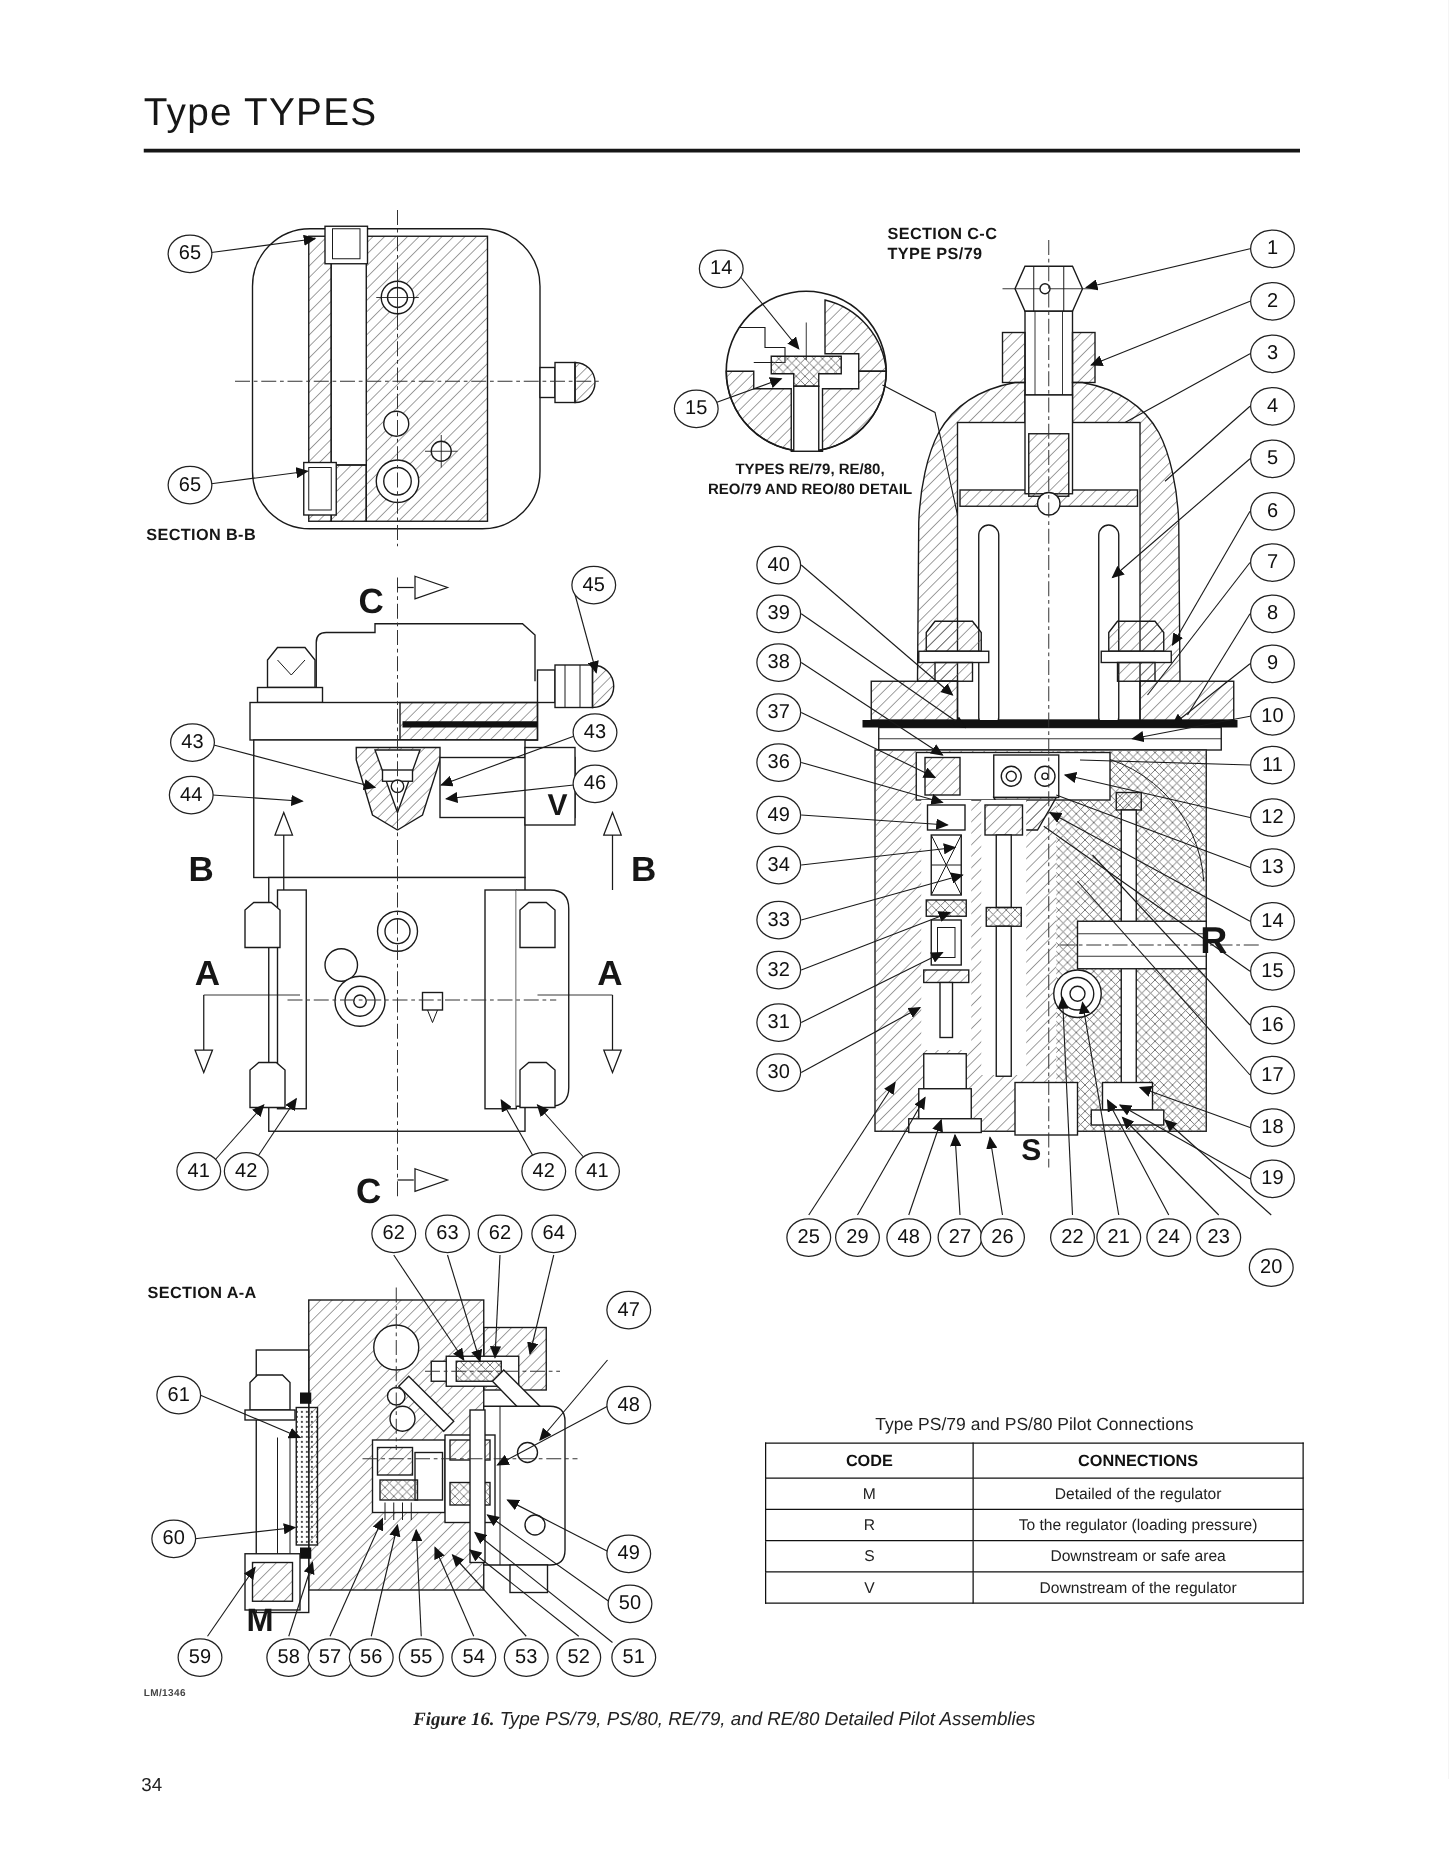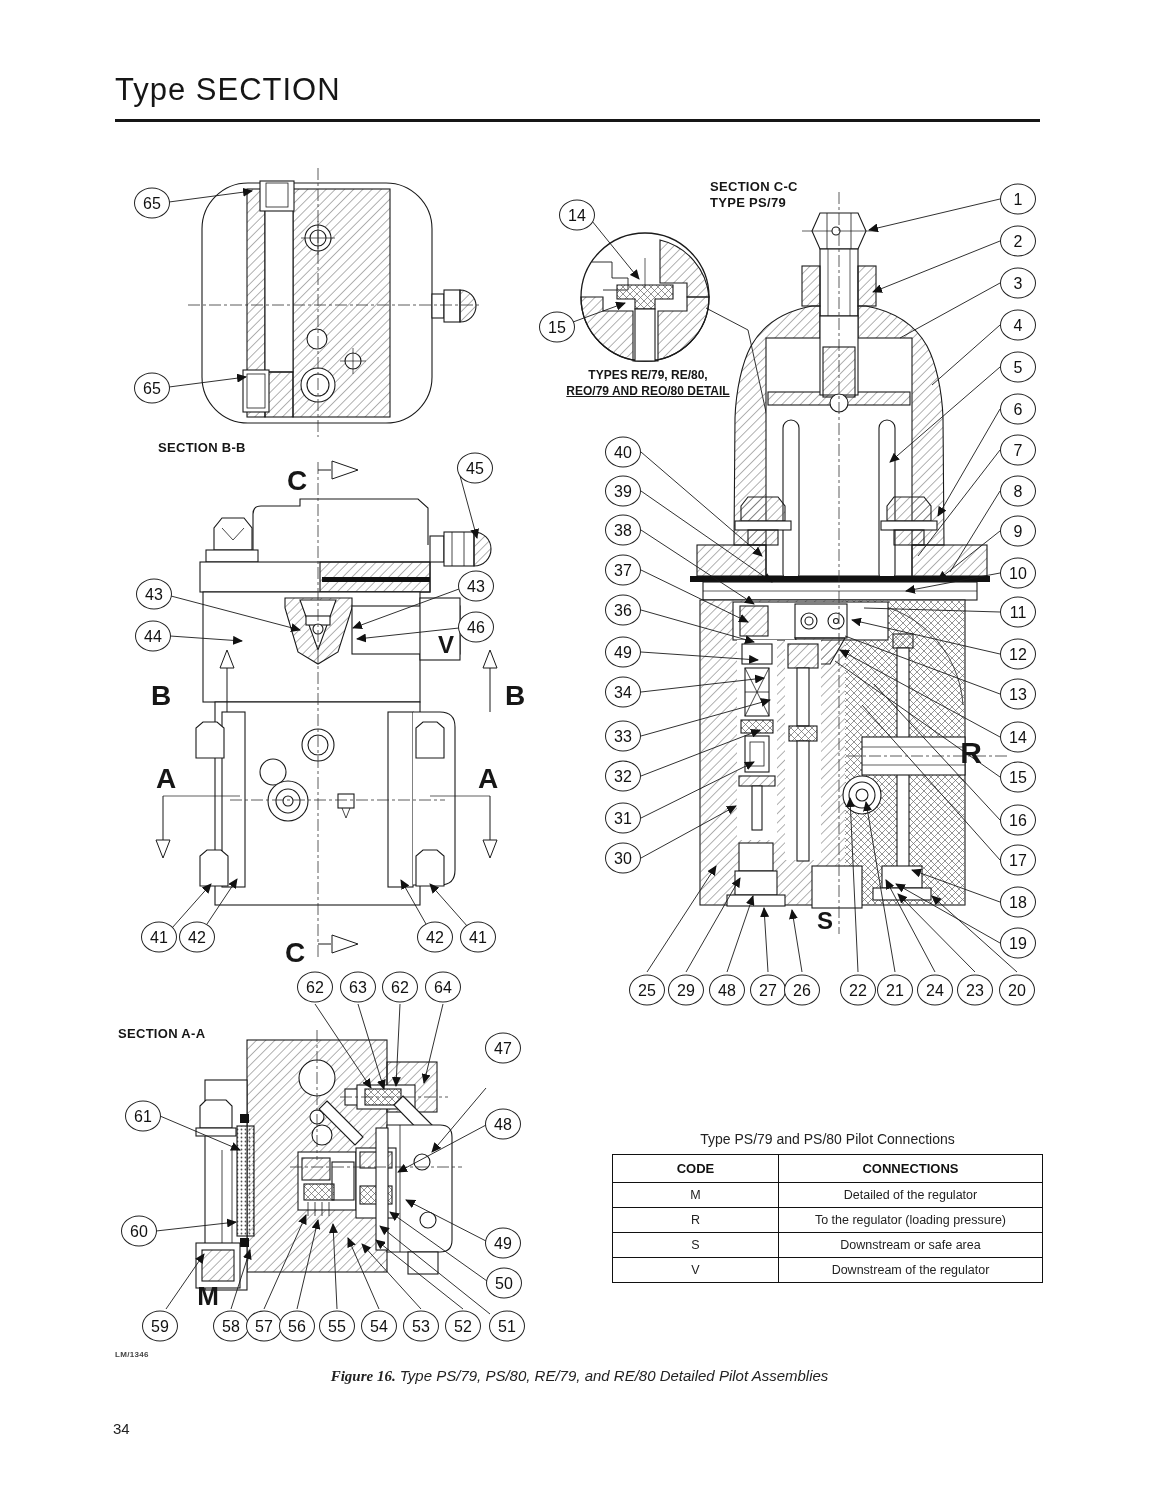--- a/index.html
+++ b/index.html
@@ -359,29 +359,29 @@
         <line x1="297" y1="1309" x2="318" y2="1220" marker-end="url(#ah)"></line>
         <line x1="264" y1="1309" x2="306" y2="1215" marker-end="url(#ah)"></line>
         <line x1="231" y1="1309" x2="250" y2="1250" marker-end="url(#ah)"></line>
         <line x1="166" y1="1309" x2="204" y2="1254" marker-end="url(#ah)"></line>
         <line x1="156" y1="1231" x2="236" y2="1222" marker-end="url(#ah)"></line>
         <line x1="160" y1="1116" x2="240" y2="1150" marker-end="url(#ah)"></line>
       </g>
     </g>
   </svg>
 
-  <div class="title">Type SECTION</div>
+  <div class="title">Type TYPES</div>
   <div class="rule"></div>
 
-  <div class="sec" style="left:117px;top:440px;margin-left:41px;">SECTION B-B</div>
+  <div class="sec" style="left:117px;top:420px;">SECTION B-B</div>
   <div class="sec" style="left:710px;top:179px;">SECTION C-C</div>
   <div class="sec" style="left:710px;top:195px;">TYPE PS/79</div>
   <div class="sec" style="left:118px;top:1026px;">SECTION A-A</div>
   <div class="note" style="left:648px;top:368px;text-align:right;">TYPES RE/79, RE/80,</div>
-  <div class="note" style="left:648px;top:384px;text-decoration:underline;">REO/79 AND REO/80 DETAIL</div>
+  <div class="note" style="left:648px;top:384px;">REO/79 AND REO/80 DETAIL</div>
 
   <div class="ltr" style="left:297px;top:481px;font-size:28px">C</div>
   <div class="ltr" style="left:295px;top:953px;font-size:28px">C</div>
   <div class="ltr" style="left:161px;top:696px;font-size:28px">B</div>
   <div class="ltr" style="left:515px;top:696px;font-size:28px">B</div>
   <div class="ltr" style="left:166px;top:779px;font-size:28px">A</div>
   <div class="ltr" style="left:488px;top:779px;font-size:28px">A</div>
   <div class="ltr" style="left:446px;top:645px;font-size:24px">V</div>
   <div class="ltr" style="left:971px;top:753px;font-size:30px">R</div>
   <div class="ltr" style="left:825px;top:921px;font-size:24px">S</div>
@@ -437,21 +437,21 @@
 
   <div class="co" style="left:647px;top:990px">25</div>
   <div class="co" style="left:686px;top:990px">29</div>
   <div class="co" style="left:727px;top:990px">48</div>
   <div class="co" style="left:768px;top:990px">27</div>
   <div class="co" style="left:802px;top:990px">26</div>
   <div class="co" style="left:858px;top:990px">22</div>
   <div class="co" style="left:895px;top:990px">21</div>
   <div class="co" style="left:935px;top:990px">24</div>
   <div class="co" style="left:975px;top:990px">23</div>
-  <div class="co" style="left:1017px;top:990px">20</div>
+  <div class="co" style="left:1017px;top:1014px">20</div>
 
   <div class="co" style="left:315px;top:987px">62</div>
   <div class="co" style="left:358px;top:987px">63</div>
   <div class="co" style="left:400px;top:987px">62</div>
   <div class="co" style="left:443px;top:987px">64</div>
 
   <div class="co" style="left:503px;top:1048px">47</div>
   <div class="co" style="left:503px;top:1124px">48</div>
   <div class="co" style="left:503px;top:1243px">49</div>
   <div class="co" style="left:504px;top:1283px">50</div>

